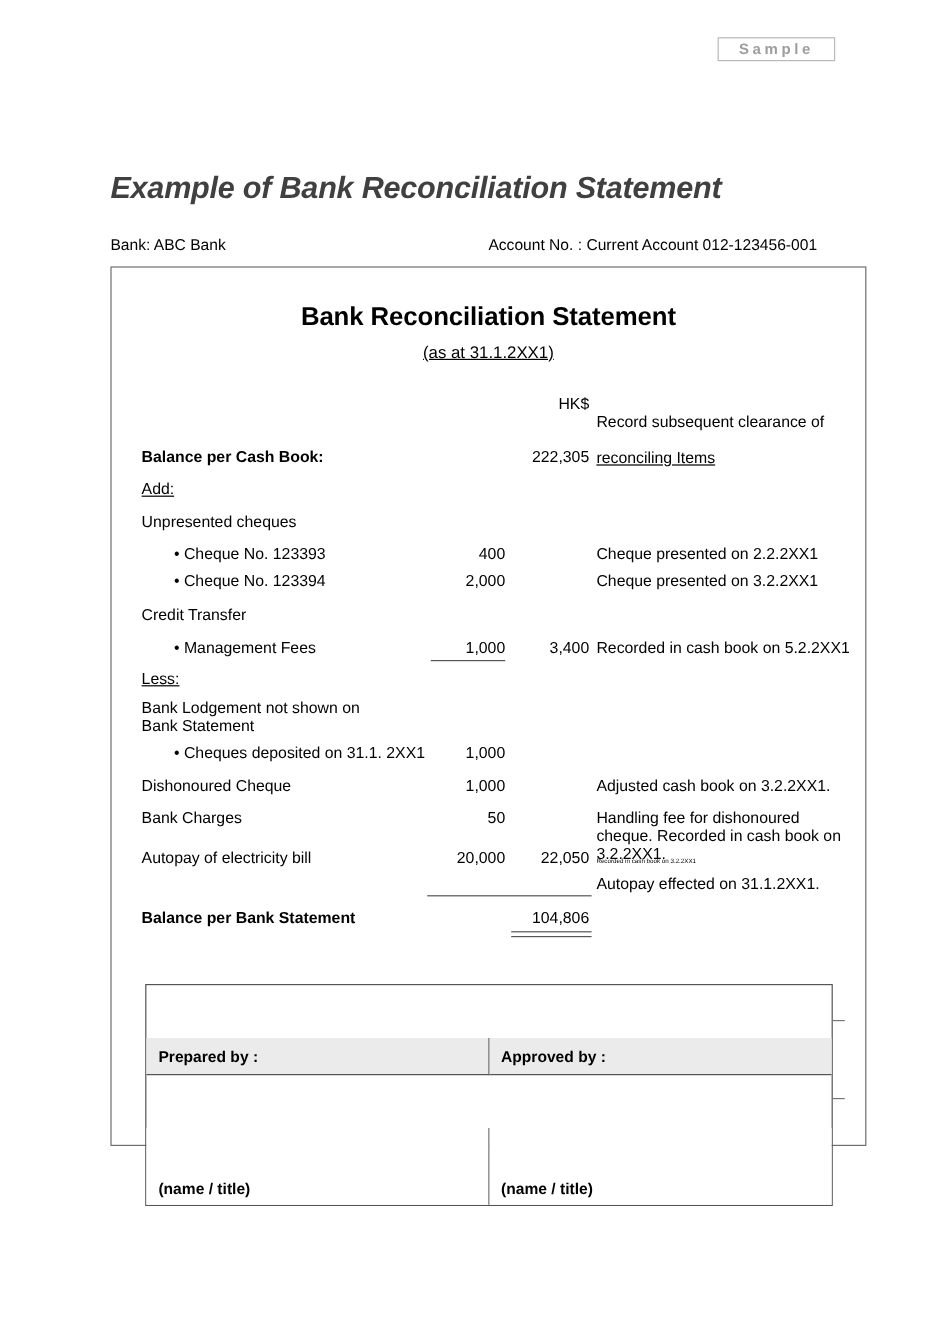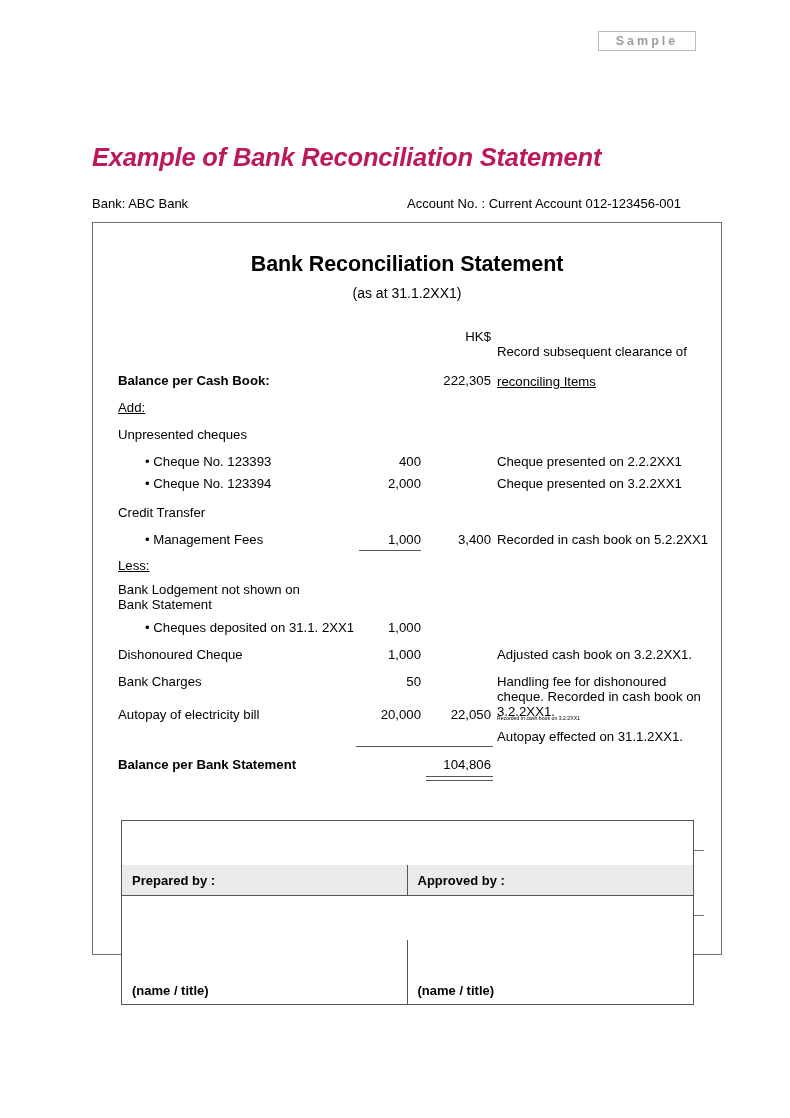--- a/index.html
+++ b/index.html
@@ -41,21 +41,21 @@
   }
 
   
   .doc-title {
     position: absolute;
     left: 92px;
     top: 143px;
     font-size: 25.5px;
     font-style: italic;
     font-weight: bold;
-    color: #be185d;
+    color: #404040;
     letter-spacing: -0.2px;
     white-space: nowrap;
   }
 
   
   .meta-row {
     position: absolute;
     left: 92px;
     top: 196px;
     width: 630px;
@@ -98,20 +98,21 @@
   }
   .stmt-subtitle {
     position: absolute;
     left: 0;
     top: 62px;
     width: 100%;
     text-align: center;
     font-size: 14px;
   }
   .stmt-subtitle span {
+    text-decoration: underline;
     text-align: center;
   }
 
   
   .body {
     position: absolute;
     left: 0;
     top: 0;
     width: 100%;
     height: 100%;

